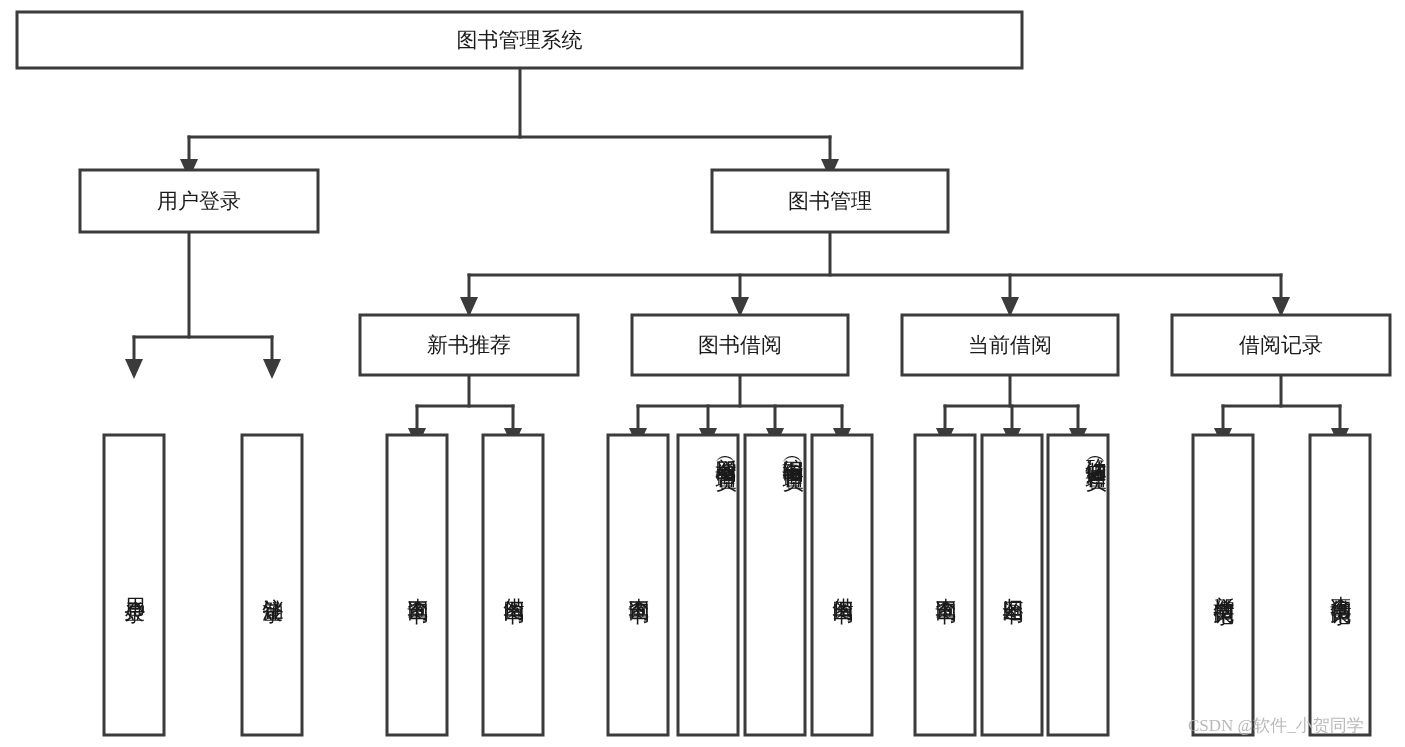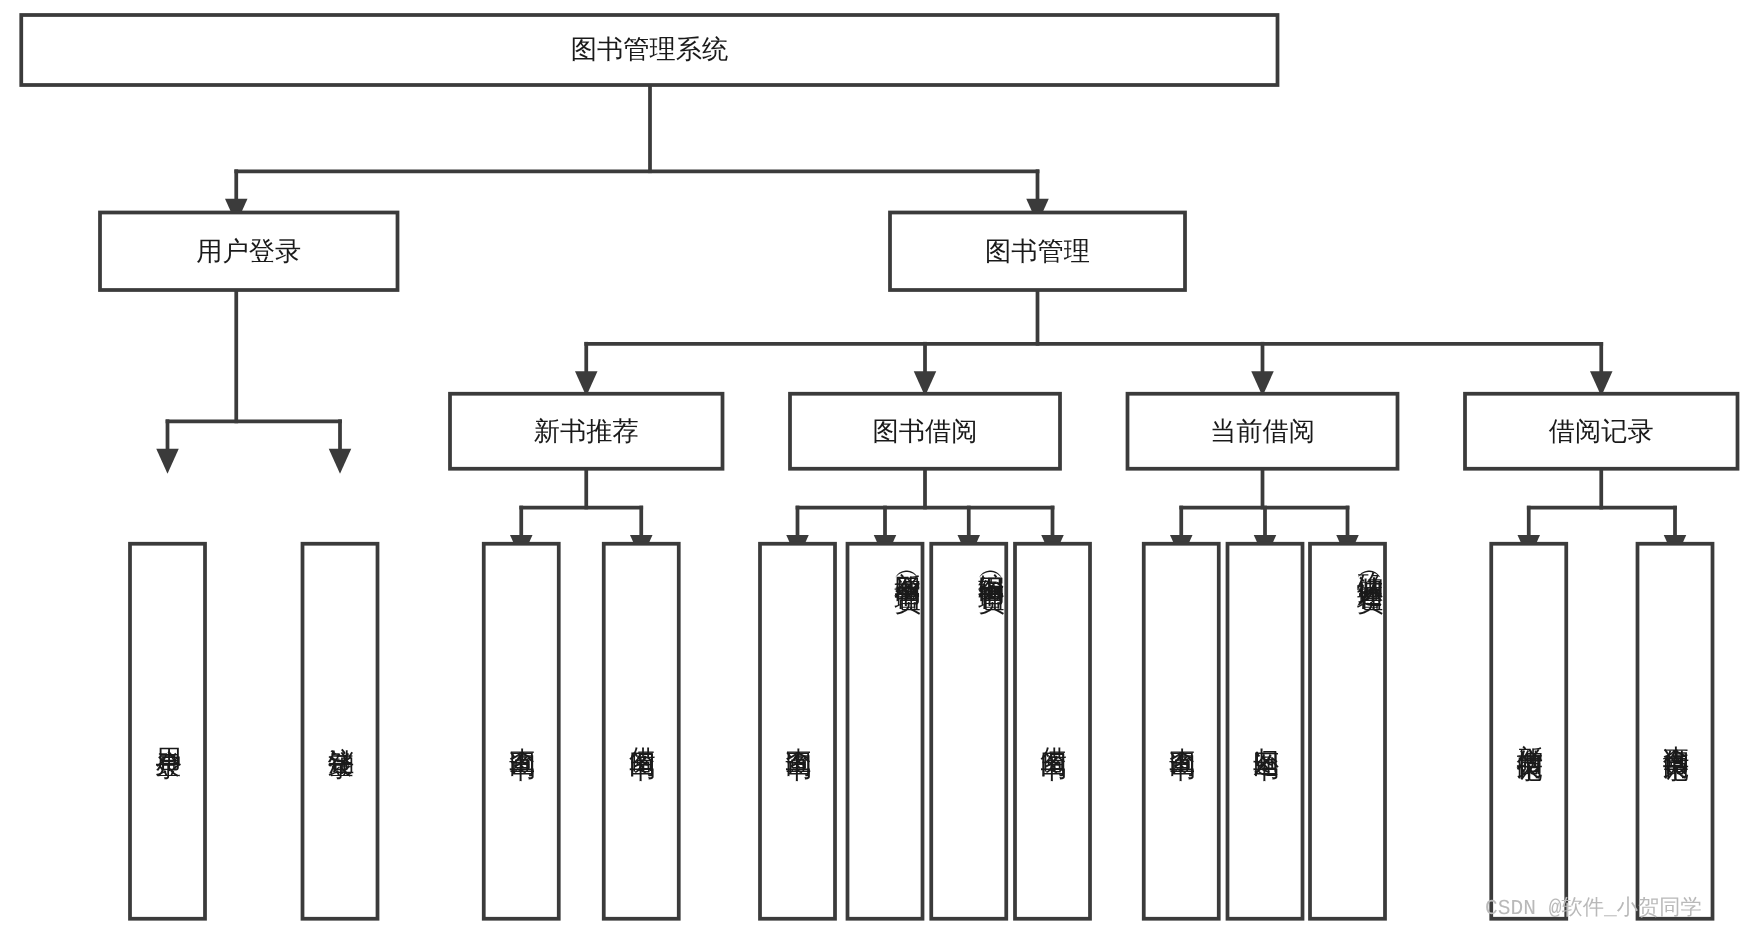--- a/index.html
+++ b/index.html
@@ -57,21 +57,21 @@
     color: #1a1a1a;
     letter-spacing: 2px;
     white-space: nowrap;
     text-align: start;
     pointer-events: none;
   }
   .watermark {
     position: absolute;
     left: 1188px;
     top: 714px;
-    font-family: Liberation Mono, monospace;
+    font-family: Liberation Serif, serif;
     font-size: 17px;
     color: #b9b9b9;
     white-space: nowrap;
   }
 </style>
 </head>
 <body>
 
 <div id="diagram-root">
 

